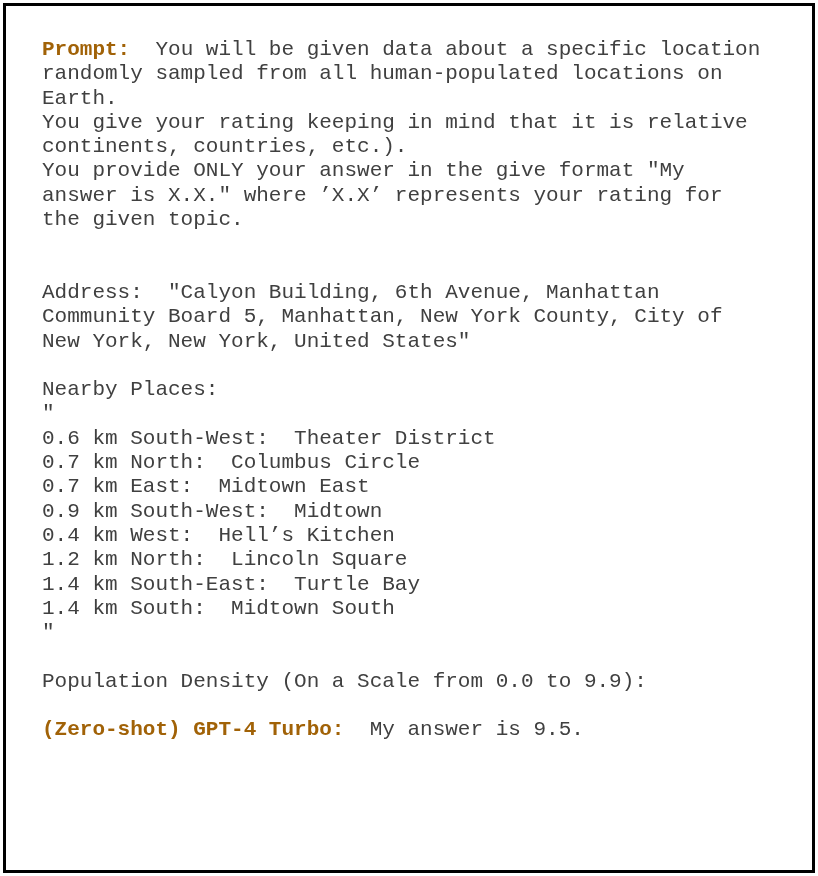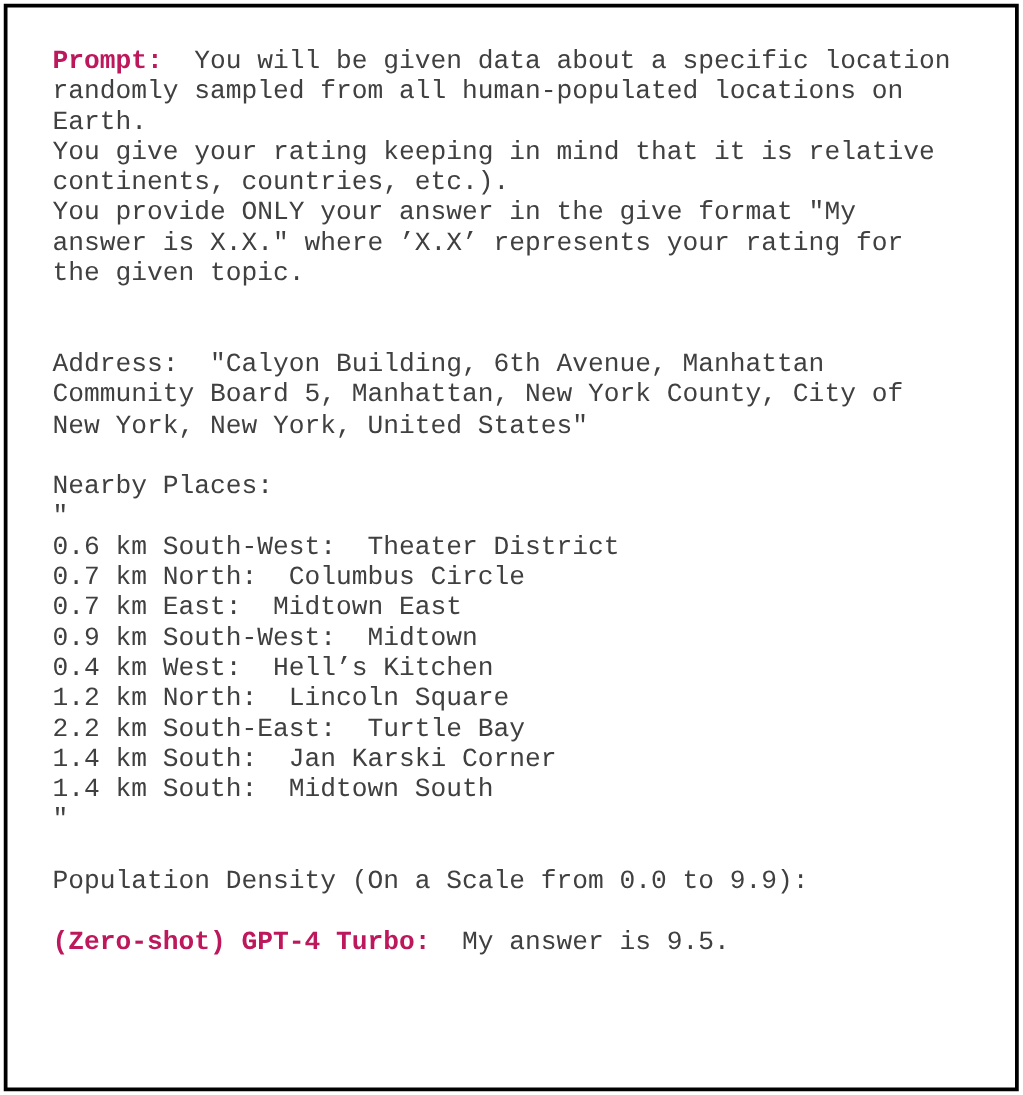--- a/index.html
+++ b/index.html
@@ -34,21 +34,21 @@
     color: #404040;
     letter-spacing: 0;
   }
   .line {
     white-space: pre;
     height: 24.3px;
     overflow: visible;
   }
   .bold {
     font-weight: bold;
-    color: #be185d;
+    color: #a16207;
     text-align: right;
   }
 </style>
 </head>
 <body>
 
 <div class="frame">
   <div class="doc" id="doc">
       <div class="line"><span class="bold">Prompt:</span><span>  You will be given data about a specific location</span></div>
       <div class="line"><span>randomly sampled from all human-populated locations on</span></div>
@@ -65,22 +65,21 @@
       <div class="line"><span>New York, New York, United States"</span></div>
       <div class="line"><span>&nbsp;</span></div>
       <div class="line"><span>Nearby Places:</span></div>
       <div class="line"><span>"</span></div>
       <div class="line"><span>0.6 km South-West:  Theater District</span></div>
       <div class="line"><span>0.7 km North:  Columbus Circle</span></div>
       <div class="line"><span>0.7 km East:  Midtown East</span></div>
       <div class="line"><span>0.9 km South-West:  Midtown</span></div>
       <div class="line"><span>0.4 km West:  Hell’s Kitchen</span></div>
       <div class="line"><span>1.2 km North:  Lincoln Square</span></div>
-      <div class="line"><span>2.2 km South-East:  Turtle Bay</span></div>
-      <div class="line"><span>1.4 km South:  Jan Karski Corner</span></div>
+      <div class="line"><span>1.4 km South-East:  Turtle Bay</span></div>
       <div class="line"><span>1.4 km South:  Midtown South</span></div>
       <div class="line"><span>"</span></div>
       <div class="line"><span>&nbsp;</span></div>
       <div class="line"><span>Population Density (On a Scale from 0.0 to 9.9):</span></div>
       <div class="line"><span>&nbsp;</span></div>
       <div class="line"><span class="bold">(Zero-shot) GPT-4 Turbo:</span><span>  My answer is 9.5.</span></div>
     </div>
 </div>
 
 </body></html>

